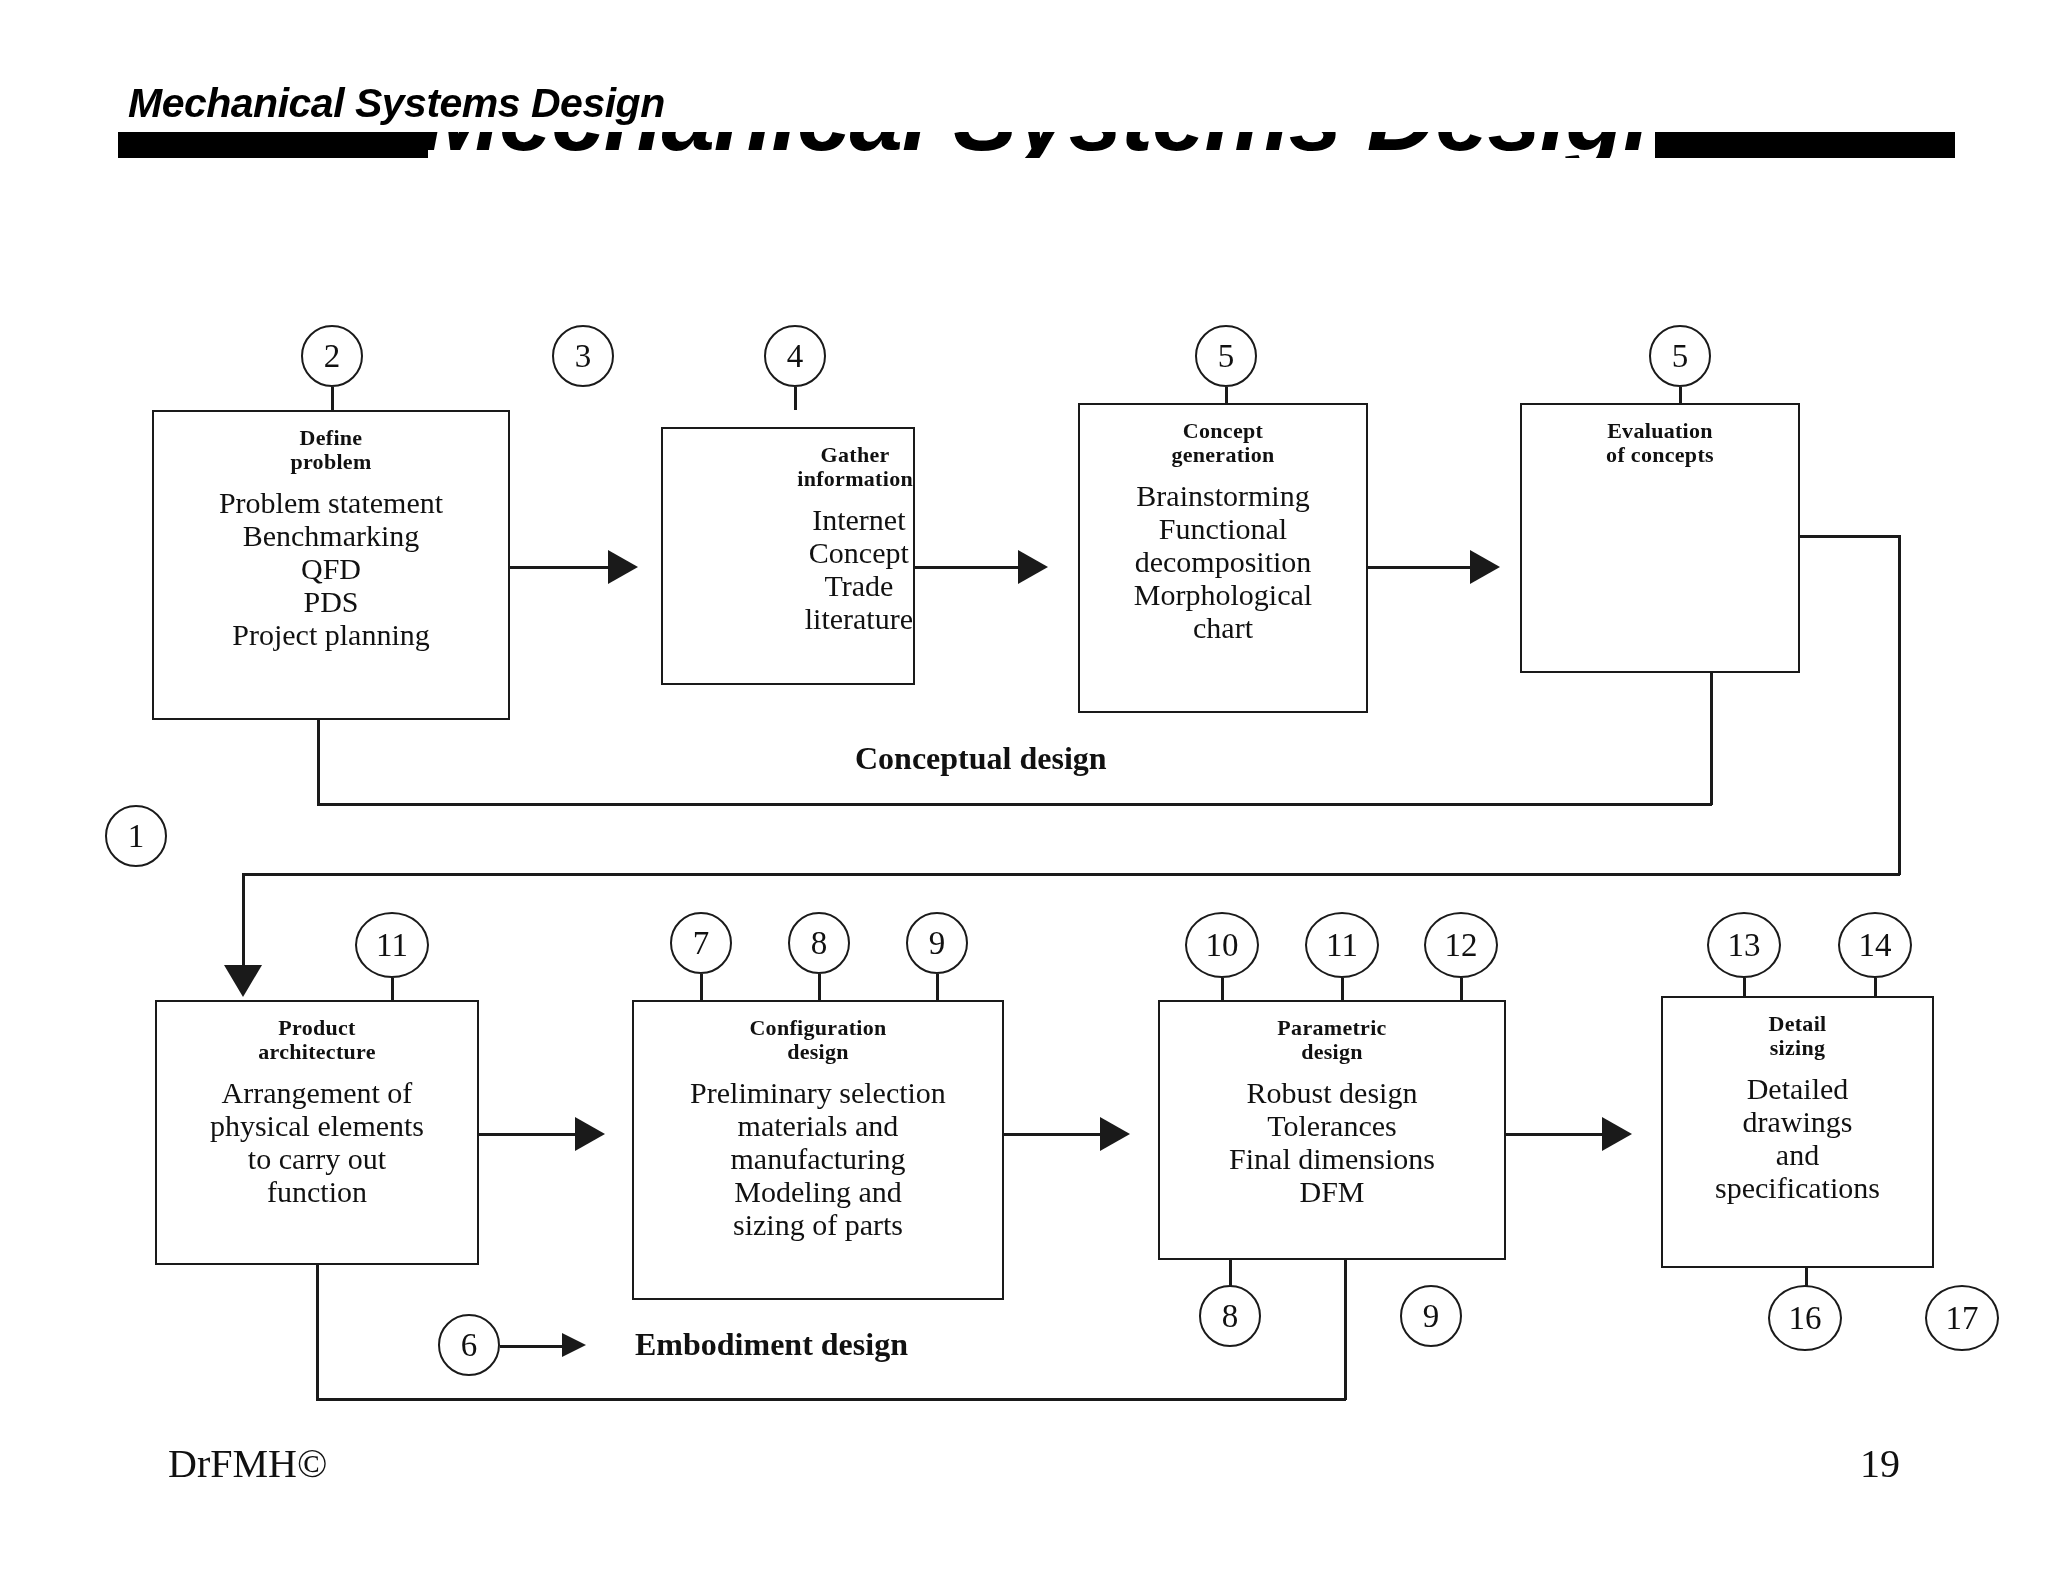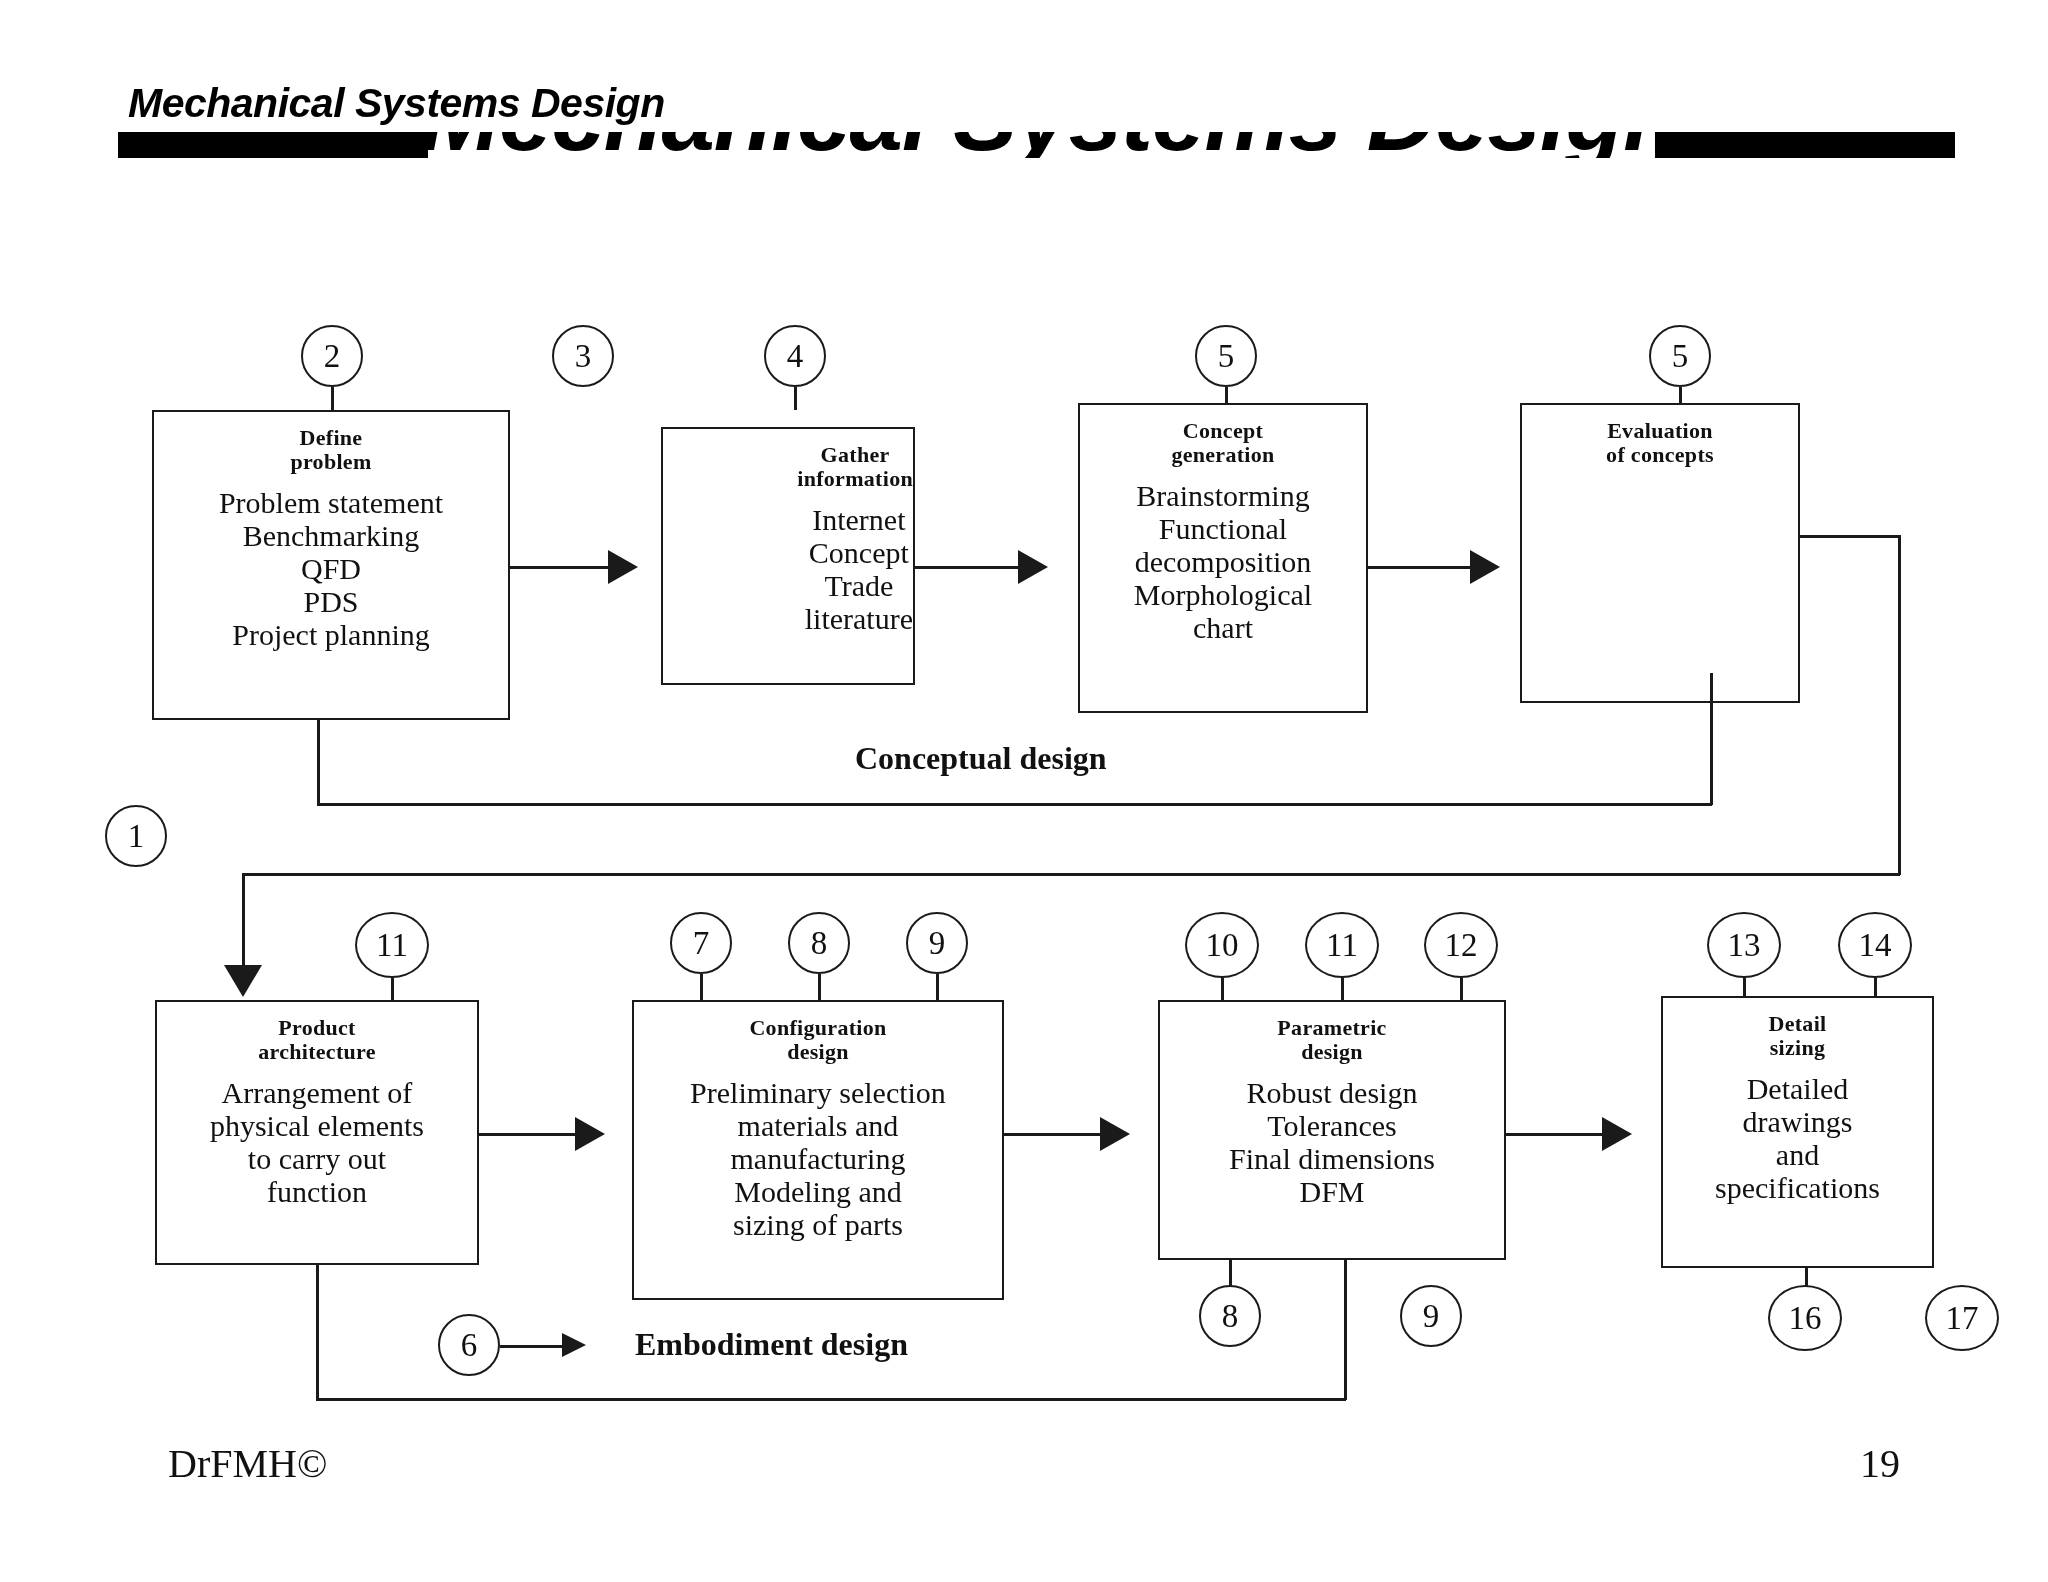--- a/index.html
+++ b/index.html
@@ -136,21 +136,21 @@
     <div class="box" style="left:1078px;top:403px;width:290px;height:310px;">
       <div class="bx-title">Concept
 generation</div>
       <div class="bx-body">Brainstorming
 Functional
 decomposition
 Morphological
 chart</div>
     </div>
 
-    <div class="box" style="left:1520px;top:403px;width:280px;height:300px;">
+    <div class="box" style="left:1520px;top:403px;width:280px;height:270px;">
       <div class="bx-title">Evaluation
 of concepts</div>
     </div>
 
     <div class="line-h" style="left:510px;top:566px;width:110px;"></div>
     <div class="arrowR" style="left:608px;top:550px;"></div>
 
     <div class="line-h" style="left:915px;top:566px;width:112px;"></div>
     <div class="arrowR" style="left:1018px;top:550px;"></div>
 

